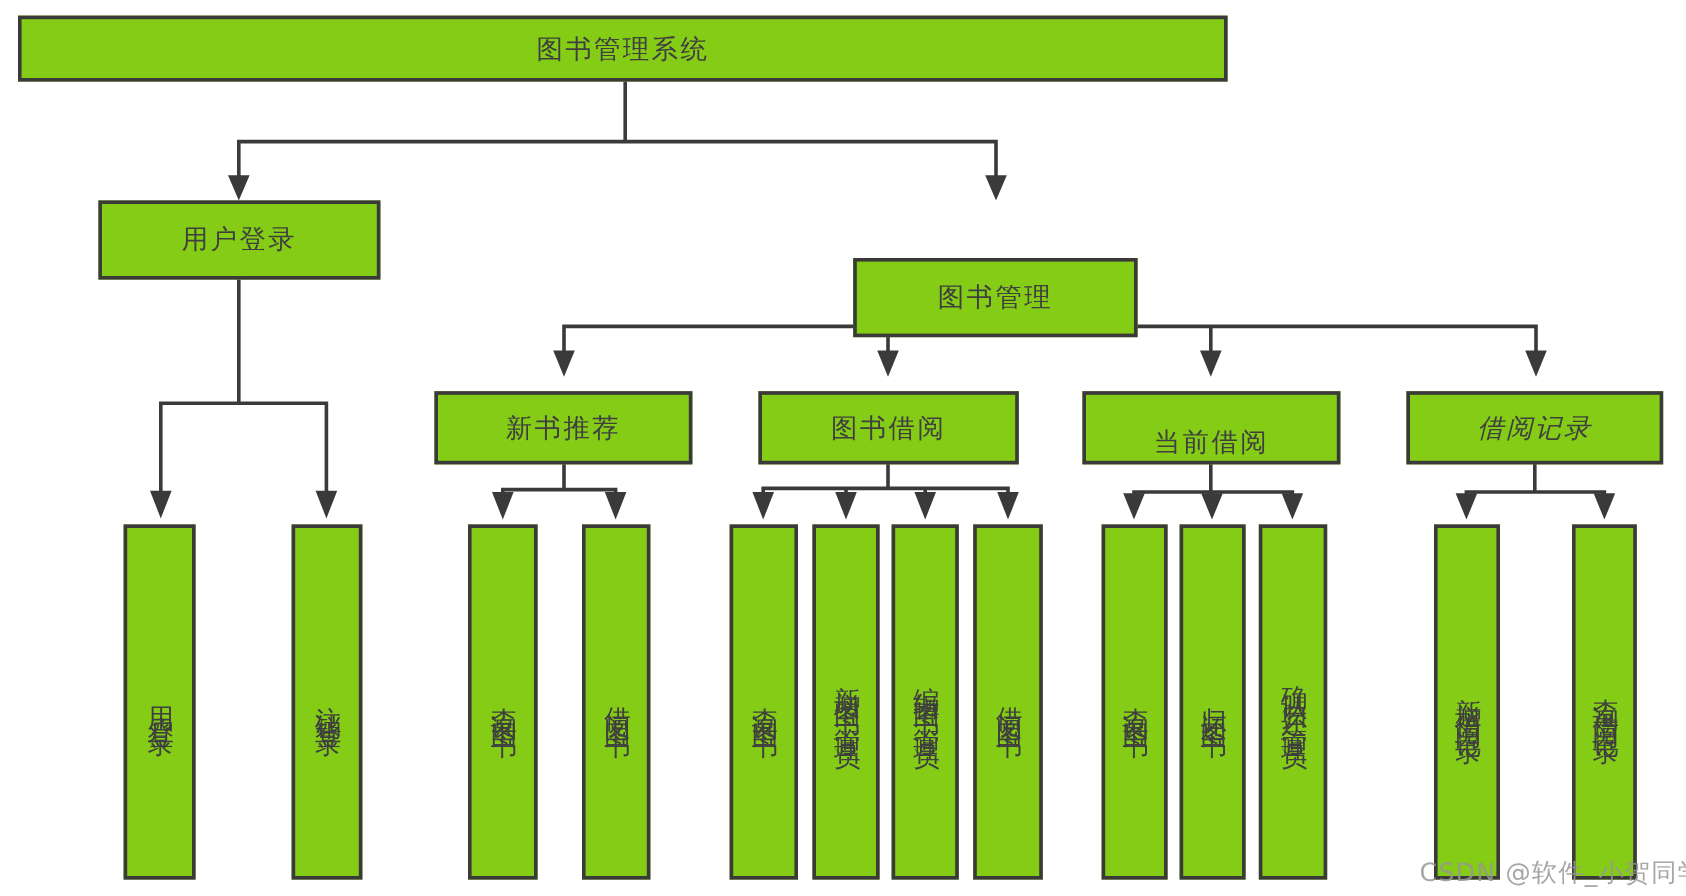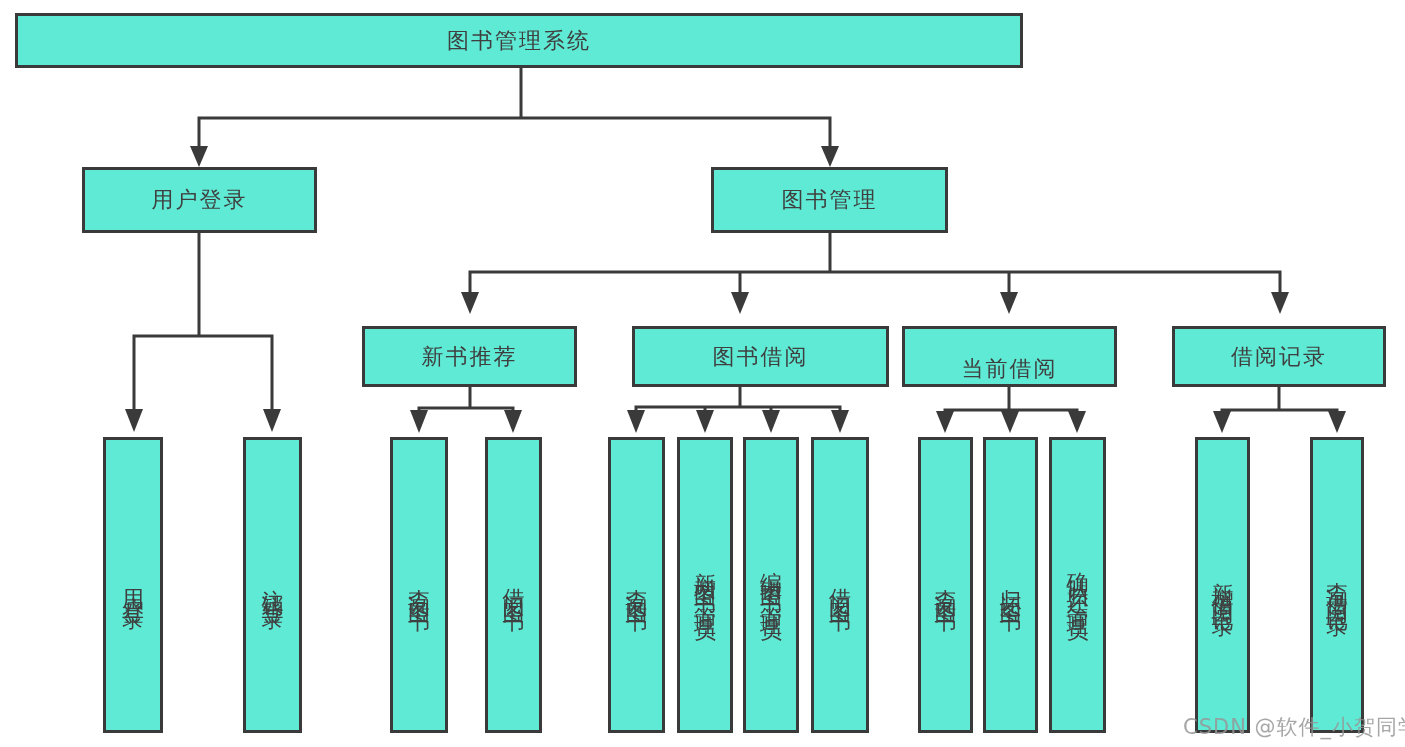--- a/index.html
+++ b/index.html
@@ -19,46 +19,46 @@
     position: absolute;
     left: 0; top: 0;
     width: 1405px;
     height: 747px;
     z-index: 1;
   }
   .box {
     position: absolute;
     box-sizing: border-box;
     border: 3px solid #3a3a3a;
-    background: #5eead4;
+    background: #84cc16;
     display: flex;
     align-items: center;
     justify-content: center;
     color: #3f3f3f;
     font-size: 22px;
     letter-spacing: 2px;
     z-index: 2;
     text-align: center;
   }
   .box.root   { left: 15px;  top: 13px;  width: 1008px; height: 55px; }
   .box.lvl2   { top: 167px;  height: 66px; }
   .box.lvl3   { top: 314px;  height: 61px; margin-top: 12px; }
   .box.leaf   { top: 437px;  height: 296px; }
   .leaf span {
     writing-mode: vertical-rl;
     text-orientation: mixed;
     letter-spacing: 7px;
     line-height: 1;
   }
   .b-user     { left: 82px;   width: 235px; }
-  .b-mgmt     { left: 711px;  width: 237px; }
+  .b-mgmt     { left: 711px;  width: 237px; margin-top: 48px; }
   .b-newbook  { left: 362px;  width: 215px; }
-  .b-borrow   { left: 632px;  width: 257px; }
+  .b-borrow   { left: 632px;  width: 217px; }
   .b-current  { left: 902px;  width: 215px; align-items: flex-end; }
-  .b-records  { left: 1172px; width: 214px; }
+  .b-records  { left: 1172px; width: 214px; font-style: italic; }
   .l-1  { left: 103px;  width: 60px; }
   .l-2  { left: 243px;  width: 59px; }
   .l-3  { left: 390px;  width: 58px; }
   .l-4  { left: 485px;  width: 57px; }
   .l-5  { left: 608px;  width: 57px; }
   .l-6  { left: 677px;  width: 56px; }
   .l-7  { left: 743px;  width: 56px; }
   .l-8  { left: 811px;  width: 58px; }
   .l-9  { left: 918px;  width: 55px; }
   .l-10 { left: 983px;  width: 55px; }

